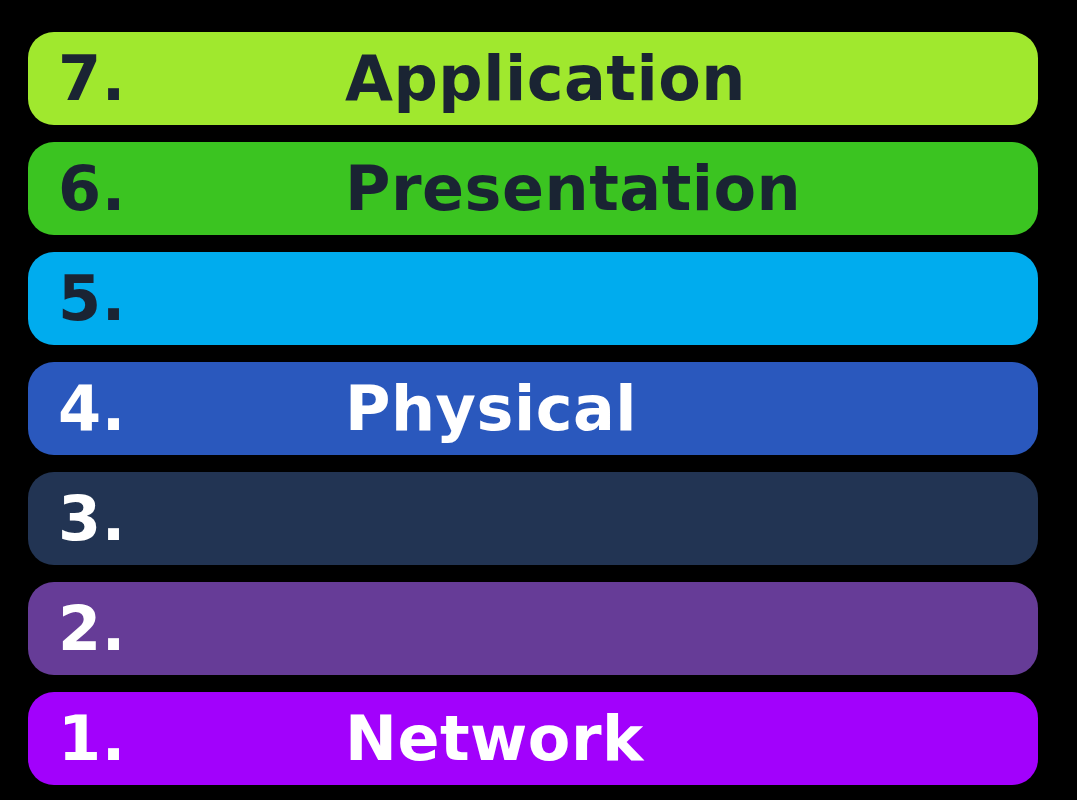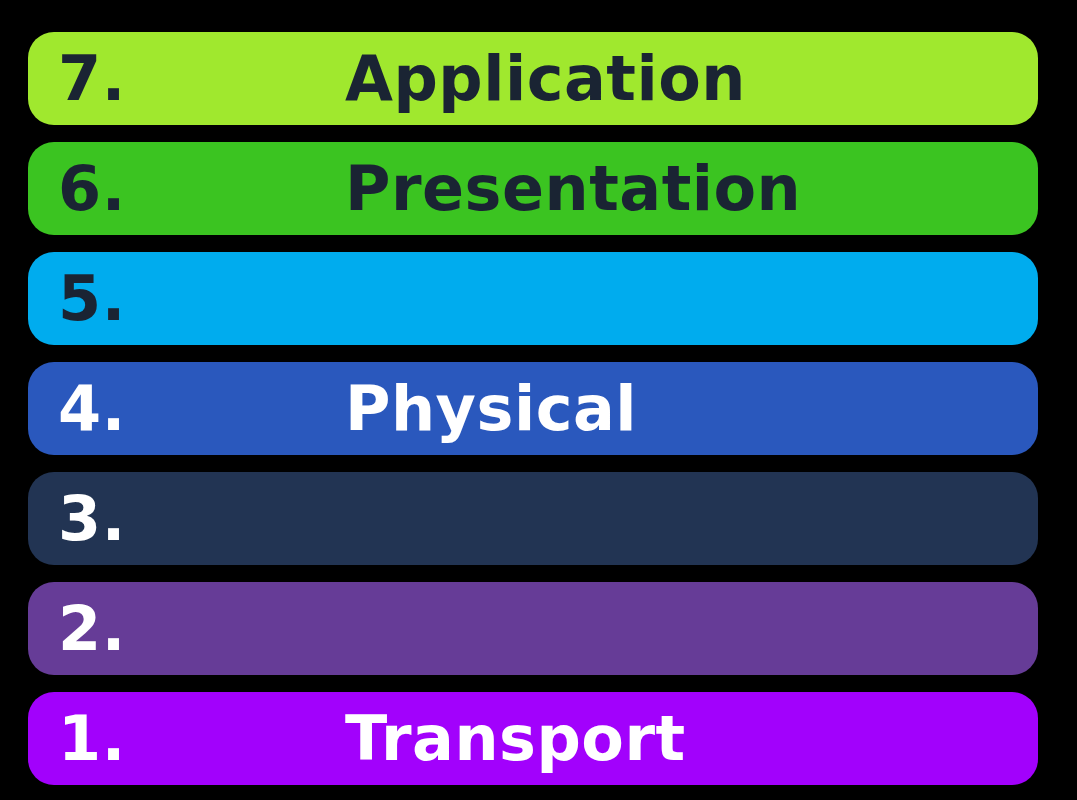--- a/index.html
+++ b/index.html
@@ -75,16 +75,16 @@
   <div class="layer-bar" style="background-color: rgb(34, 52, 83); color: rgb(255, 255, 255);">
     <span class="layer-number">3.</span>
   </div>
 
   <div class="layer-bar" style="background-color: rgb(102, 60, 151); color: rgb(255, 255, 255);">
     <span class="layer-number">2.</span>
   </div>
 
   <div class="layer-bar" style="background-color: rgb(162, 1, 252); color: rgb(255, 255, 255);">
     <span class="layer-number">1.</span>
-    <span class="layer-name">Transport</span>
+    <span class="layer-name">Network</span>
   </div>
 
 </div>
 
 </body></html>

